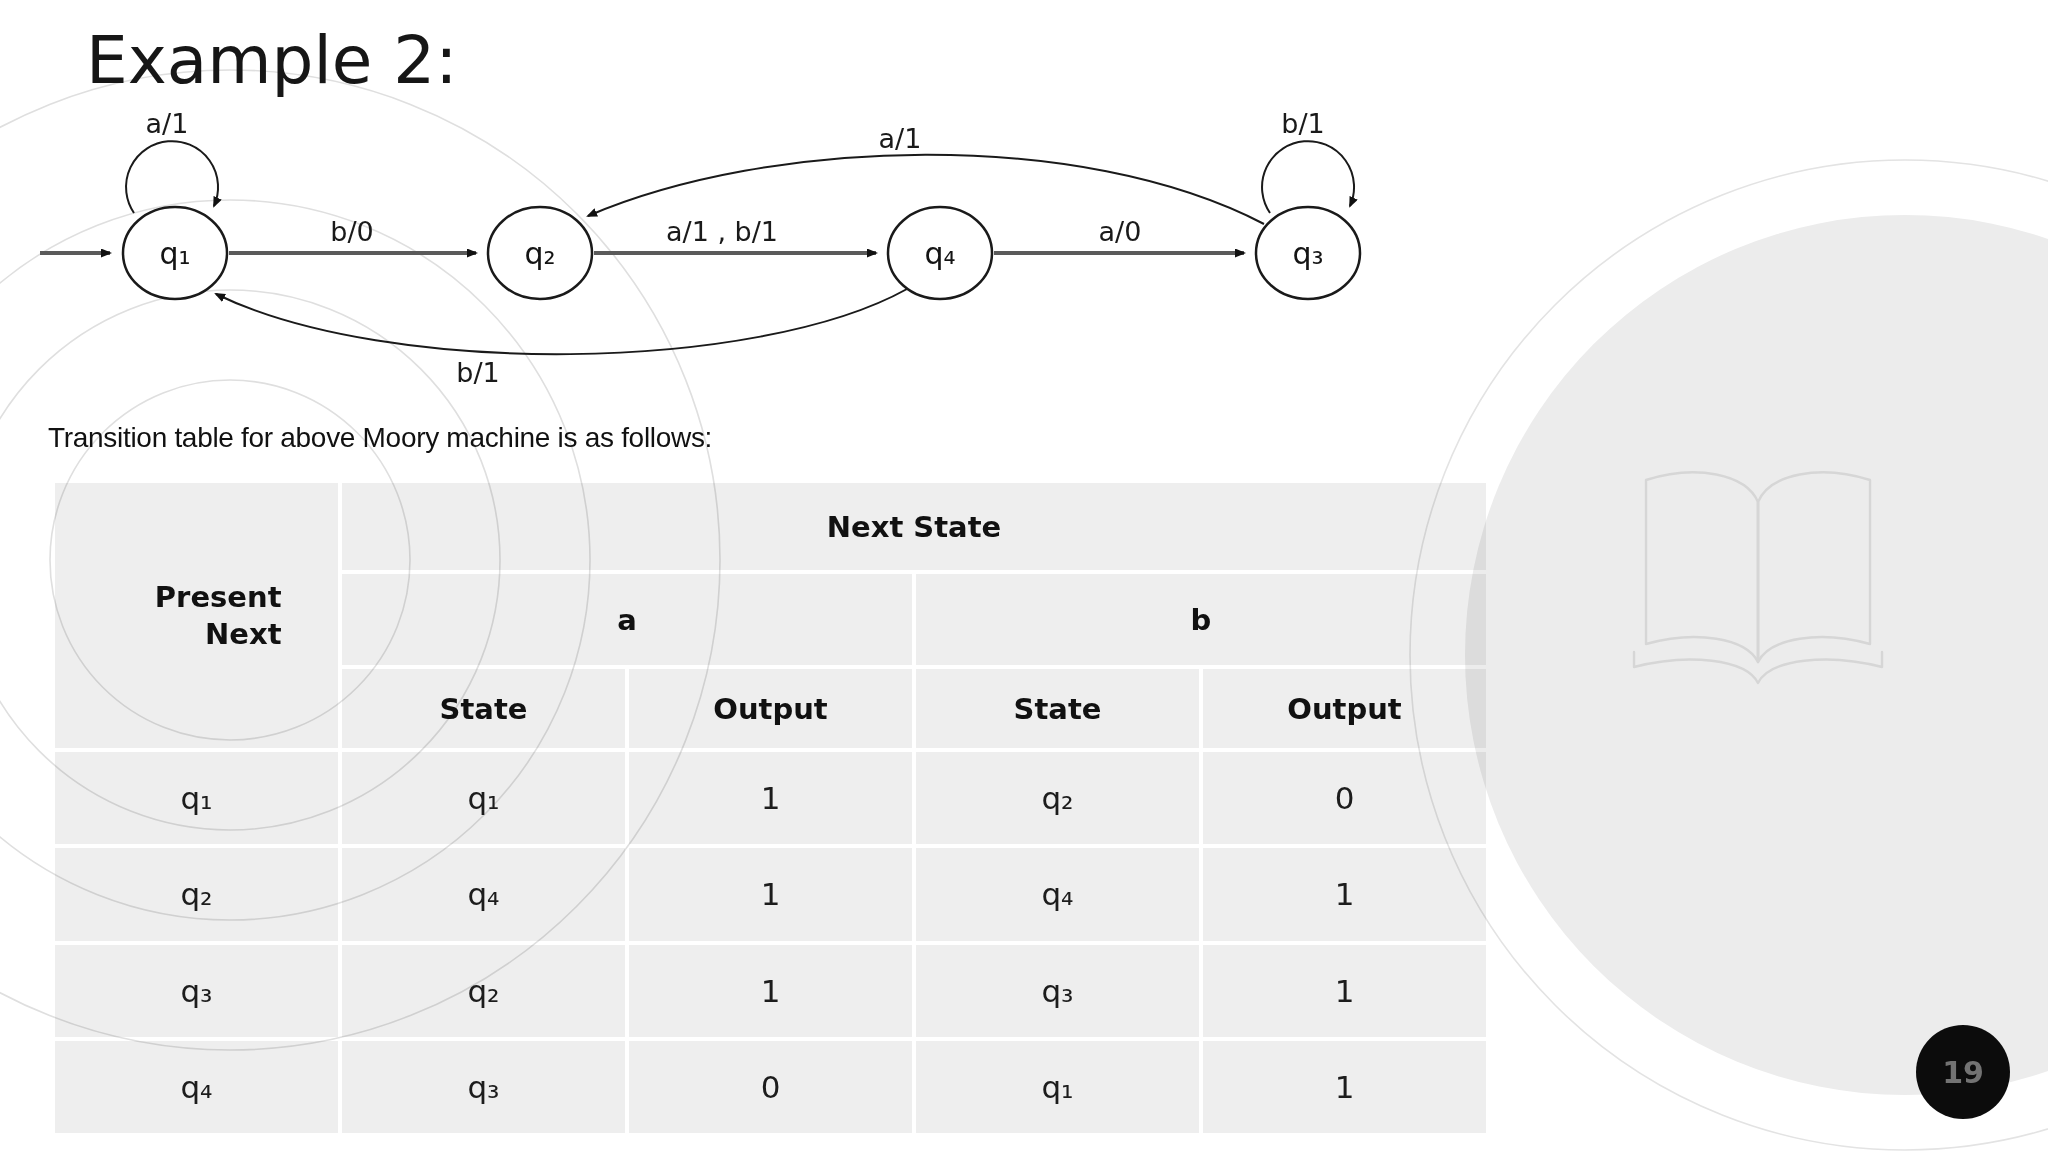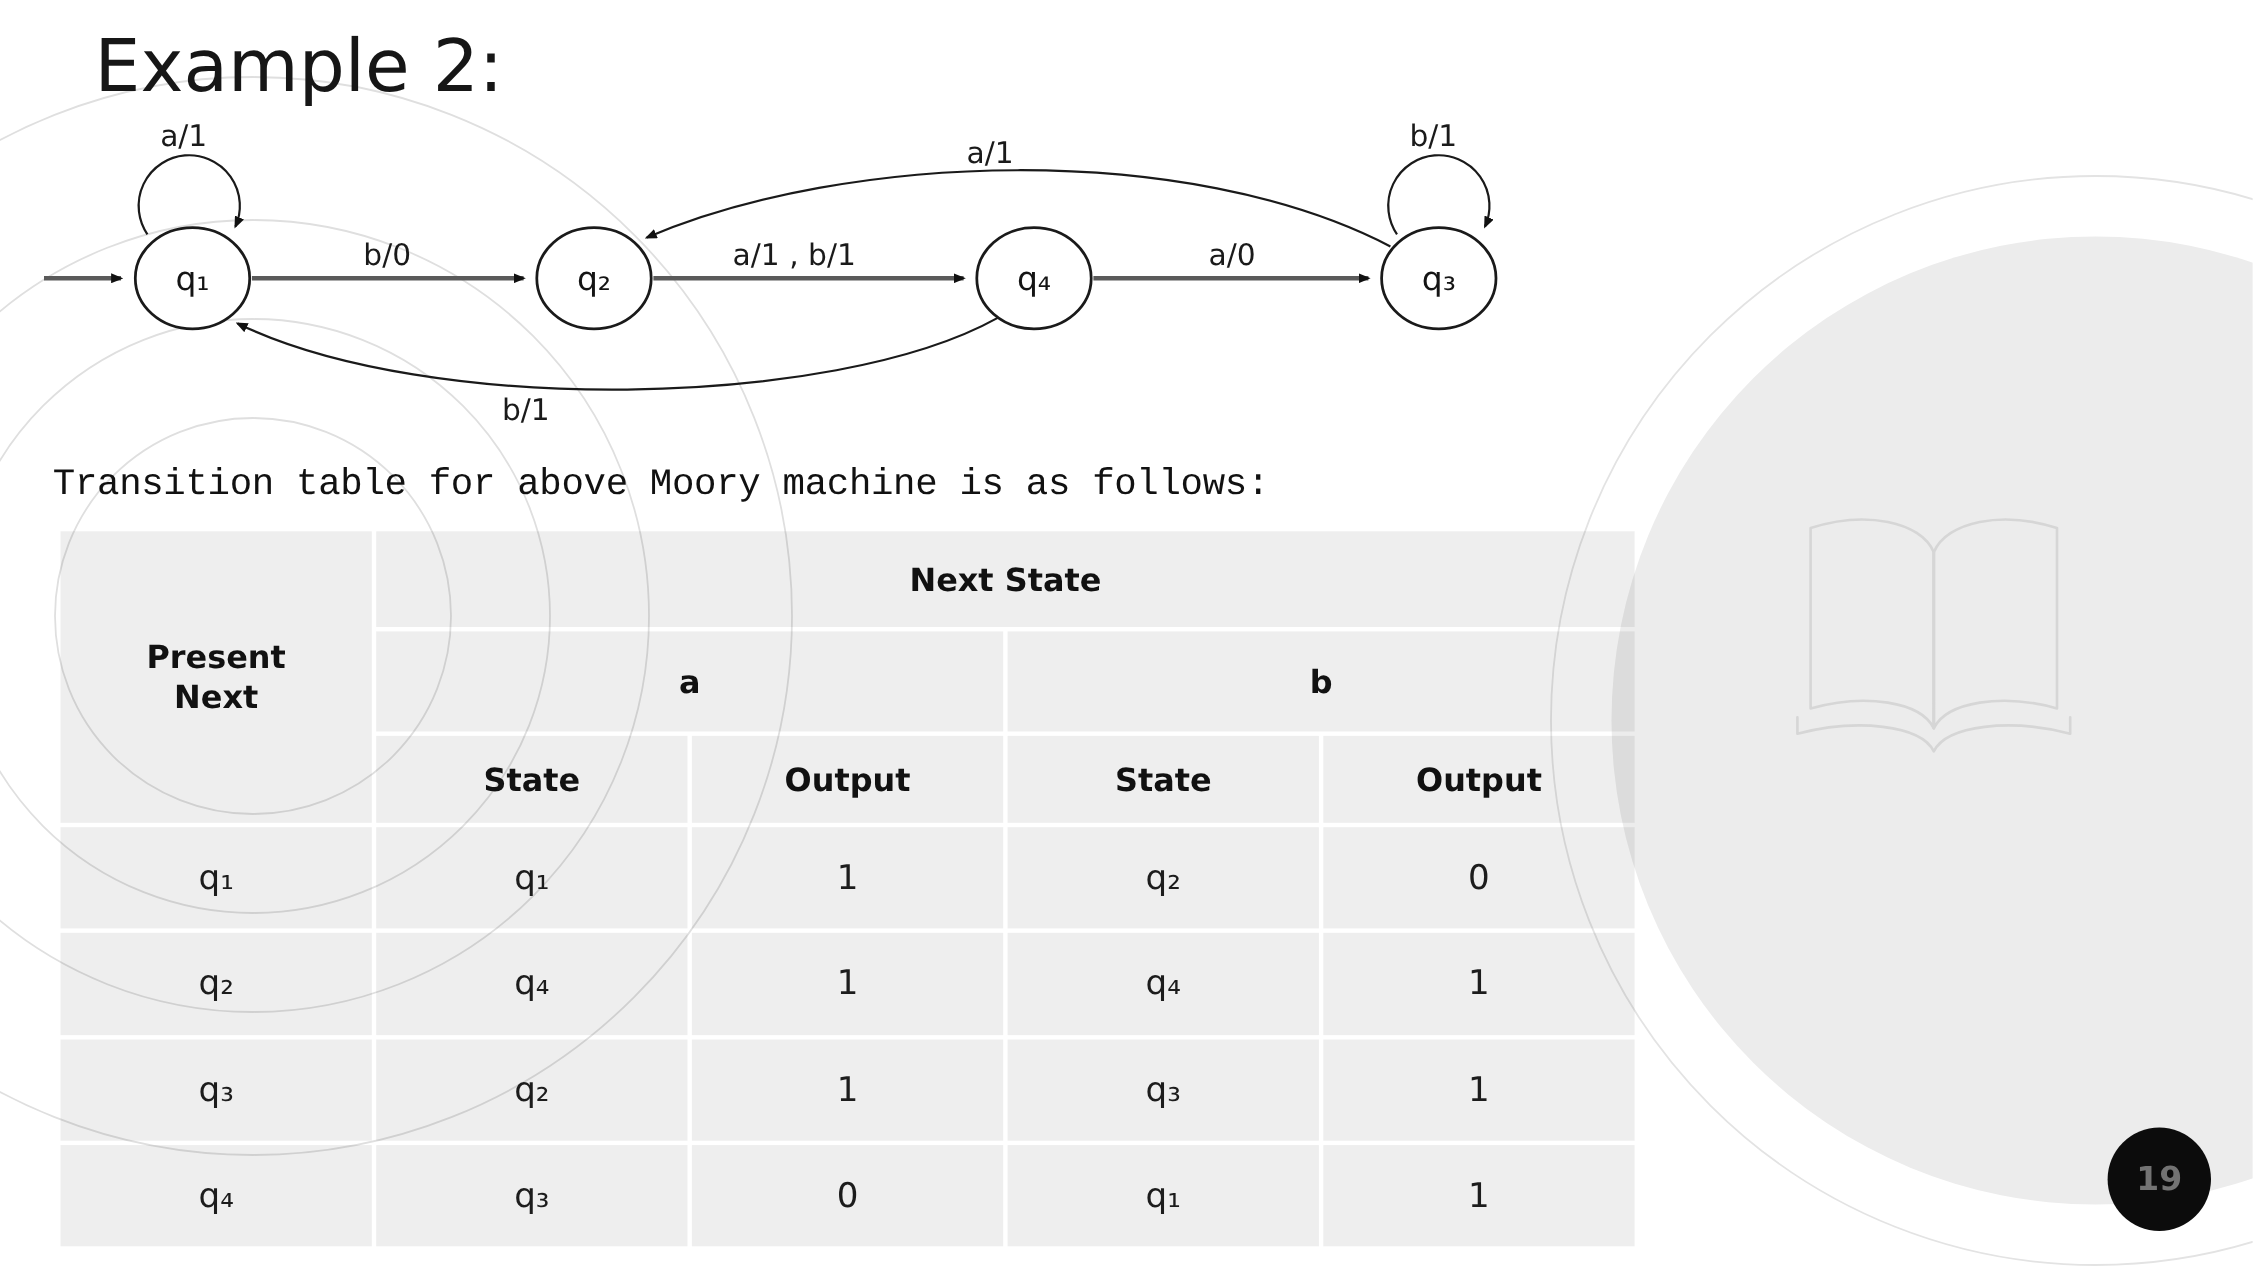--- a/index.html
+++ b/index.html
@@ -19,22 +19,22 @@
 
   
   #title{
     left:86px;top:22px;z-index:3;
     font-size:66px;font-weight:500;letter-spacing:0px;color:#161616;
   }
 
   
   #subtitle{
     left:48px;top:422px;z-index:3;
-    font-family:Liberation Mono, monospace;
-    font-size:34px;letter-spacing:-0.3px;color:#111111;
+    font-family:Liberation Sans, sans-serif;
+    font-size:28px;letter-spacing:-0.3px;color:#111111;
   }
 
   
   #diagram{left:0;top:0;z-index:2;}
   .edge-label{font-family:"DejaVu Sans", sans-serif;font-size:27px;fill:#1a1a1a;}
   .node-label{font-family:"DejaVu Sans", sans-serif;font-size:30px;fill:#141414;}
 
   
   #table{
     left:55px;top:483px;z-index:1;
@@ -42,21 +42,21 @@
     display:grid;
     grid-template-columns:283px 283px 283px 283px 283px;
     grid-template-rows:87px 91px 79px 1fr 1fr 1fr 1fr;
     gap:4px;
   }
   .cell{
     background:rgba(28,28,28,0.075);
     display:flex;align-items:center;justify-content:center;
     text-align:center;
   }
-  .th{font-weight:700;font-size:29px;color:#111111;}
+  .th{font-weight:700;font-size:29px;color:#111111;text-align:right;}
   .td{font-weight:400;font-size:31px;color:#1c1c1c;}
   #cell-present{grid-column:1;grid-row:1/4;}
   #cell-present span{display:inline-block;max-width:170px;line-height:1.25;}
   #cell-next{grid-column:2/6;grid-row:1;}
   #cell-a{grid-column:2/4;grid-row:2;}
   #cell-b{grid-column:4/6;grid-row:2;}
 
   
   #page-badge{
     left:1916px;top:1025px;z-index:4;

